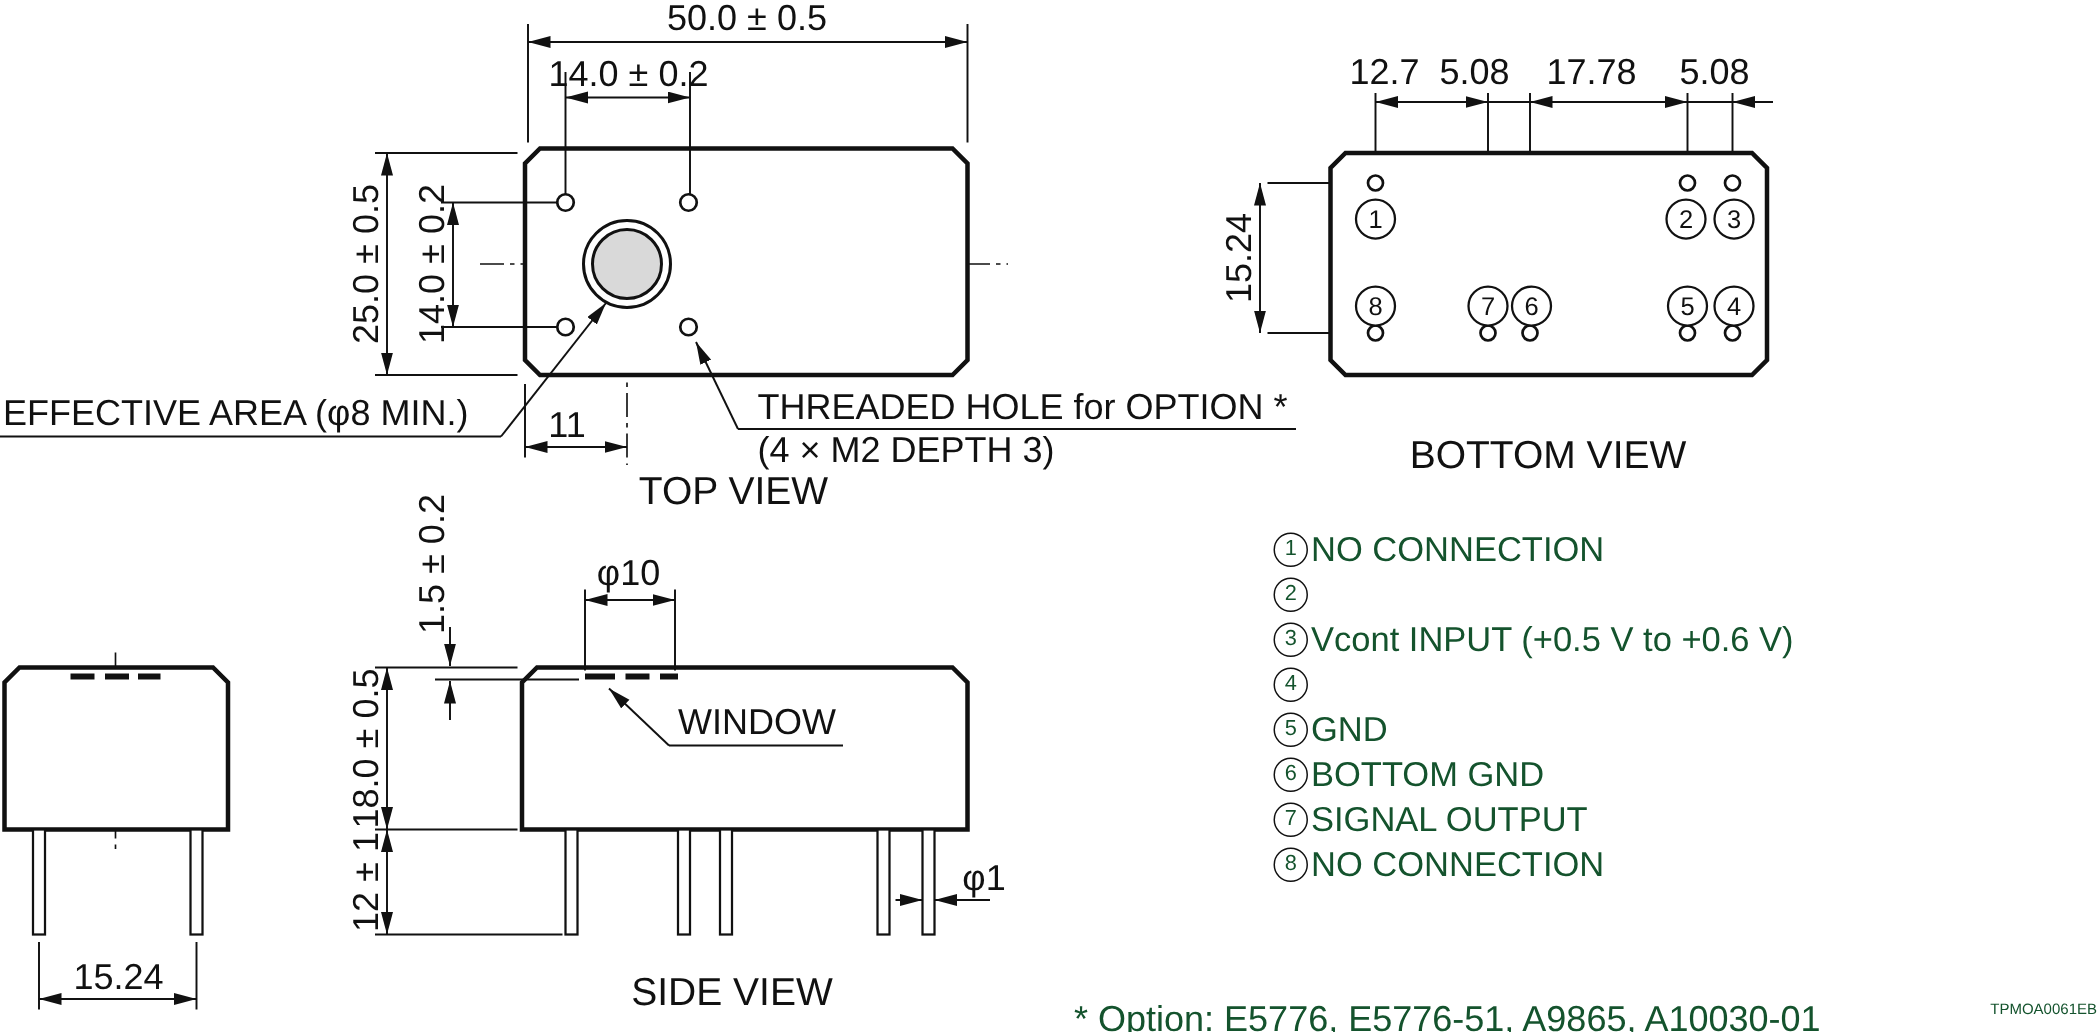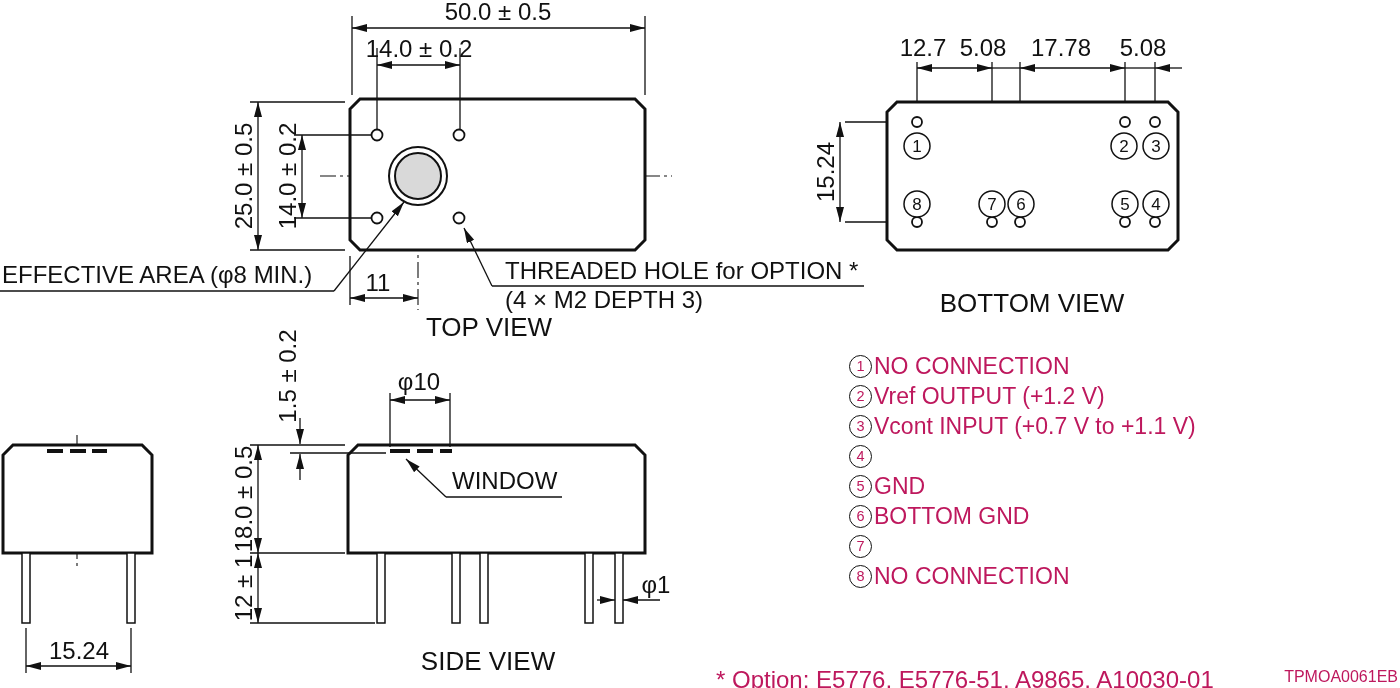--- a/index.html
+++ b/index.html
@@ -1,36 +1,36 @@
 <!DOCTYPE html>
 <html><head>
 <meta charset="utf-8">
 <style>
   html,body{margin:0;padding:0;background:#fff;}
   #canvas{position:relative;width:1400px;height:688px;background:#fff;overflow:hidden;
-          font-family:"Liberation Sans",sans-serif;color:#be185d;}
+          font-family:"Liberation Sans",sans-serif;color:#14532d;}
   svg{position:absolute;left:0;top:0;}
   svg .t{font-family:"Liberation Sans",sans-serif;fill:#111;}
   svg .t24{font-size:24px;}
   svg .t26{font-size:26px;}
   svg .ln{stroke:#111;stroke-width:1.3;fill:none;}
   svg .out{stroke:#111;stroke-width:3;fill:#fff;}
   svg .hole{stroke:#111;stroke-width:1.8;fill:#fff;}
   svg .cl{stroke:#111;stroke-width:1.1;fill:none;stroke-dasharray:16 4 3 4;}
   svg .dash{stroke:#111;stroke-width:4;fill:none;}
   svg .pin{stroke:#111;stroke-width:1.5;fill:#fff;}
   svg .numc{stroke:#111;stroke-width:1.5;fill:#fff;}
   svg .numt{font-size:17px;}
   .pin-list{position:absolute;left:849px;top:351px;}
   .pin-row{display:flex;align-items:center;height:30px;font-size:23px;white-space:nowrap;}
   .pin-circ{flex:none;width:21px;height:21px;border:1.6px solid #111;border-radius:50%;
             display:inline-flex;align-items:center;justify-content:center;
             font-size:14.5px;line-height:1;margin-right:2px;}
   .option-note{position:absolute;left:716px;top:666px;font-size:24px;white-space:nowrap;}
-  .part-code{position:absolute;left:1150px;top:668px;width:248px;text-align:right;font-size:16px;}
+  .part-code{position:absolute;left:1150px;top:668px;width:248px;text-align:right;font-size:10px;}
 </style>
 </head>
 <body>
 
 <div id="canvas">
 
 <svg width="1400" height="688" viewBox="0 0 1400 688">
   <defs>
     <marker id="ae" orient="auto" markerUnits="userSpaceOnUse" markerWidth="16" markerHeight="10" refX="15" refY="4">
       <path d="M0,0 L15,4 L0,8 Z" fill="#111"></path>
@@ -209,39 +209,39 @@
   </g>
 </svg>
 
 <div class="pin-list">
   <div class="pin-row">
     <span class="pin-circ">1</span>
     <span>NO CONNECTION</span>
   </div>
   <div class="pin-row">
     <span class="pin-circ">2</span>
-    <span>Vref OUTPUT (+1.2 V)</span>
   </div>
   <div class="pin-row">
     <span class="pin-circ">3</span>
-    <span>Vcont INPUT (+0.7 V to +1.1 V)</span>
+    <span>Vcont INPUT (+0.5 V to +0.6 V)</span>
   </div>
   <div class="pin-row">
     <span class="pin-circ">4</span>
   </div>
   <div class="pin-row">
     <span class="pin-circ">5</span>
     <span>GND</span>
   </div>
   <div class="pin-row">
     <span class="pin-circ">6</span>
     <span>BOTTOM GND</span>
   </div>
   <div class="pin-row">
     <span class="pin-circ">7</span>
+    <span>SIGNAL OUTPUT</span>
   </div>
   <div class="pin-row">
     <span class="pin-circ">8</span>
     <span>NO CONNECTION</span>
   </div>
 </div>
 
 <div class="option-note">* Option: E5776, E5776-51, A9865, A10030-01</div>
 <div class="part-code">TPMOA0061EB</div>
 

